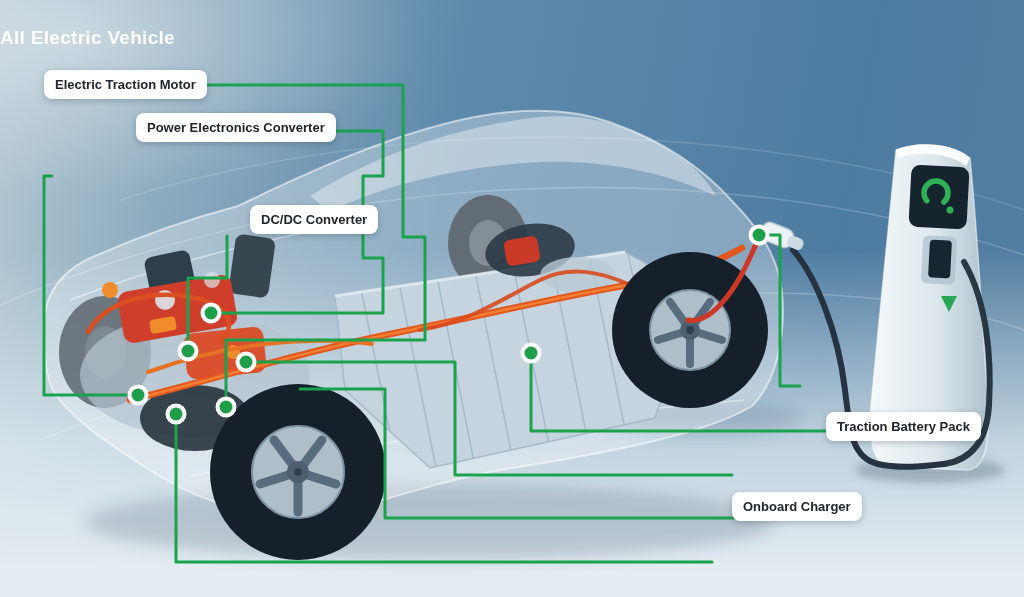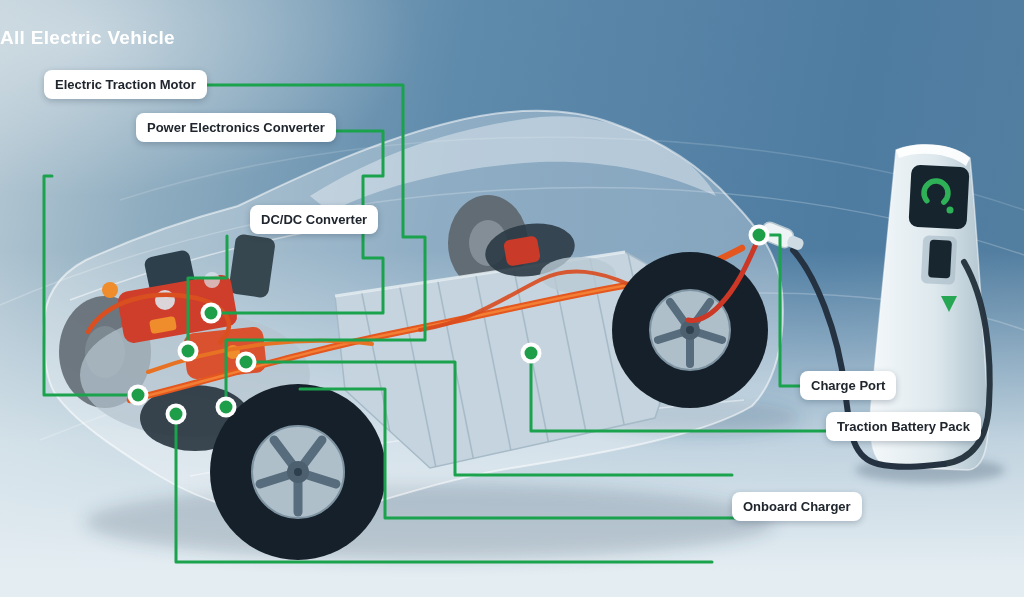--- a/index.html
+++ b/index.html
@@ -217,17 +217,16 @@
           <circle cx="176" cy="414" r="10.5" fill="#ffffff"></circle>
           <circle cx="176" cy="414" r="6.5" fill="#1f9e4a"></circle>
         </g>
       </g>
   </svg>
 
   <div id="label-layer">
       <div class="label" style="left: 44px; top: 70px;">Electric Traction Motor</div>
       <div class="label" style="left: 136px; top: 113px;">Power Electronics Converter</div>
       <div class="label" style="left: 218px; top: 205px; margin-left: 32px;">DC/DC Converter</div>
-      <div class="label" style="left: 800px; top: 371px;">Charge Port</div>
       <div class="label" style="left: 826px; top: 412px;">Traction Battery Pack</div>
       <div class="label" style="left: 732px; top: 460px; margin-top: 32px;">Onboard Charger</div>
     </div>
 </div>
 
 </body></html>

